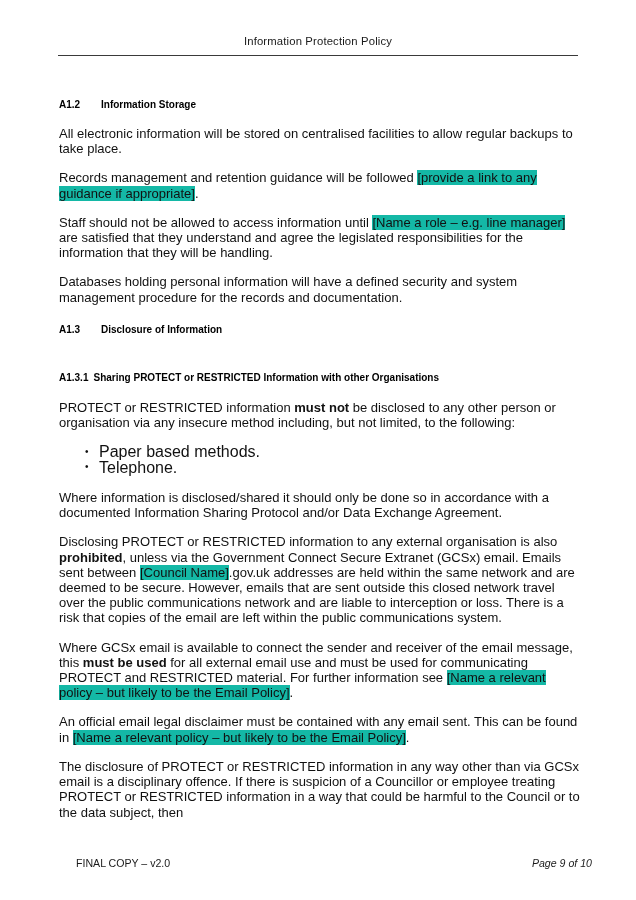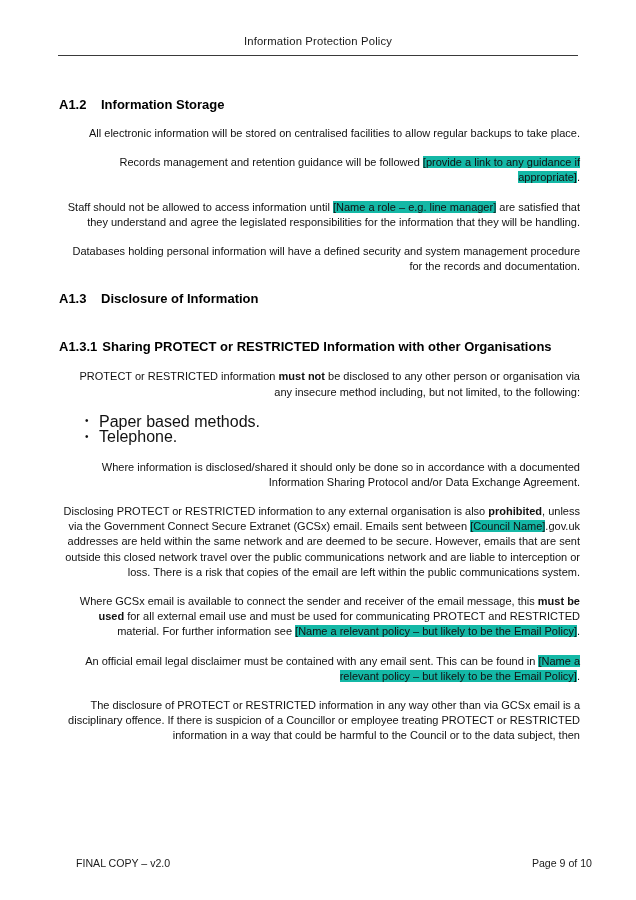--- a/index.html
+++ b/index.html
@@ -47,40 +47,40 @@
     left: 59px;
     width: 521px;
   }
 
   p.para, .heading, ul.bullets {
     margin: 0;
   }
 
   .heading {
     font-weight: bold;
-    font-size: 13px;
+    font-size: 10px;
     line-height: 15px;
     color: #000;
     margin-bottom: 14px;
   }
   .heading .num {
     display: inline-block;
     min-width: 42px;
   }
   .heading.sub .num {
     min-width: 0;
     margin-right: 5px;
   }
 
   p.para {
-    font-size: 11px;
+    font-size: 13px;
     line-height: 15.2px;
     color: #111;
     margin-bottom: 14px;
-    text-align: right;
+    text-align: left;
   }
 
   .hl {
     background-color: #14b8a6;
   }
   .b {
     font-weight: bold;
   }
 
   ul.bullets {
@@ -109,21 +109,21 @@
     left: 44px;
     right: 44px;
     top: 857px;
     display: flex;
     justify-content: space-between;
     align-items: baseline;
     font-size: 10.6px;
     color: #1a1a1a;
   }
   .doc-footer .left { text-align: left; padding-left: 32px; }
-  .doc-footer .right { text-align: center; }
+  .doc-footer .right { text-align: center; font-style: italic; }
 </style>
 </head>
 <body>
 
 <div class="page">
 
   <div class="doc-header">
     <div class="doc-header-title">Information Protection Policy</div>
     <div class="doc-header-rule"></div>
   </div>

